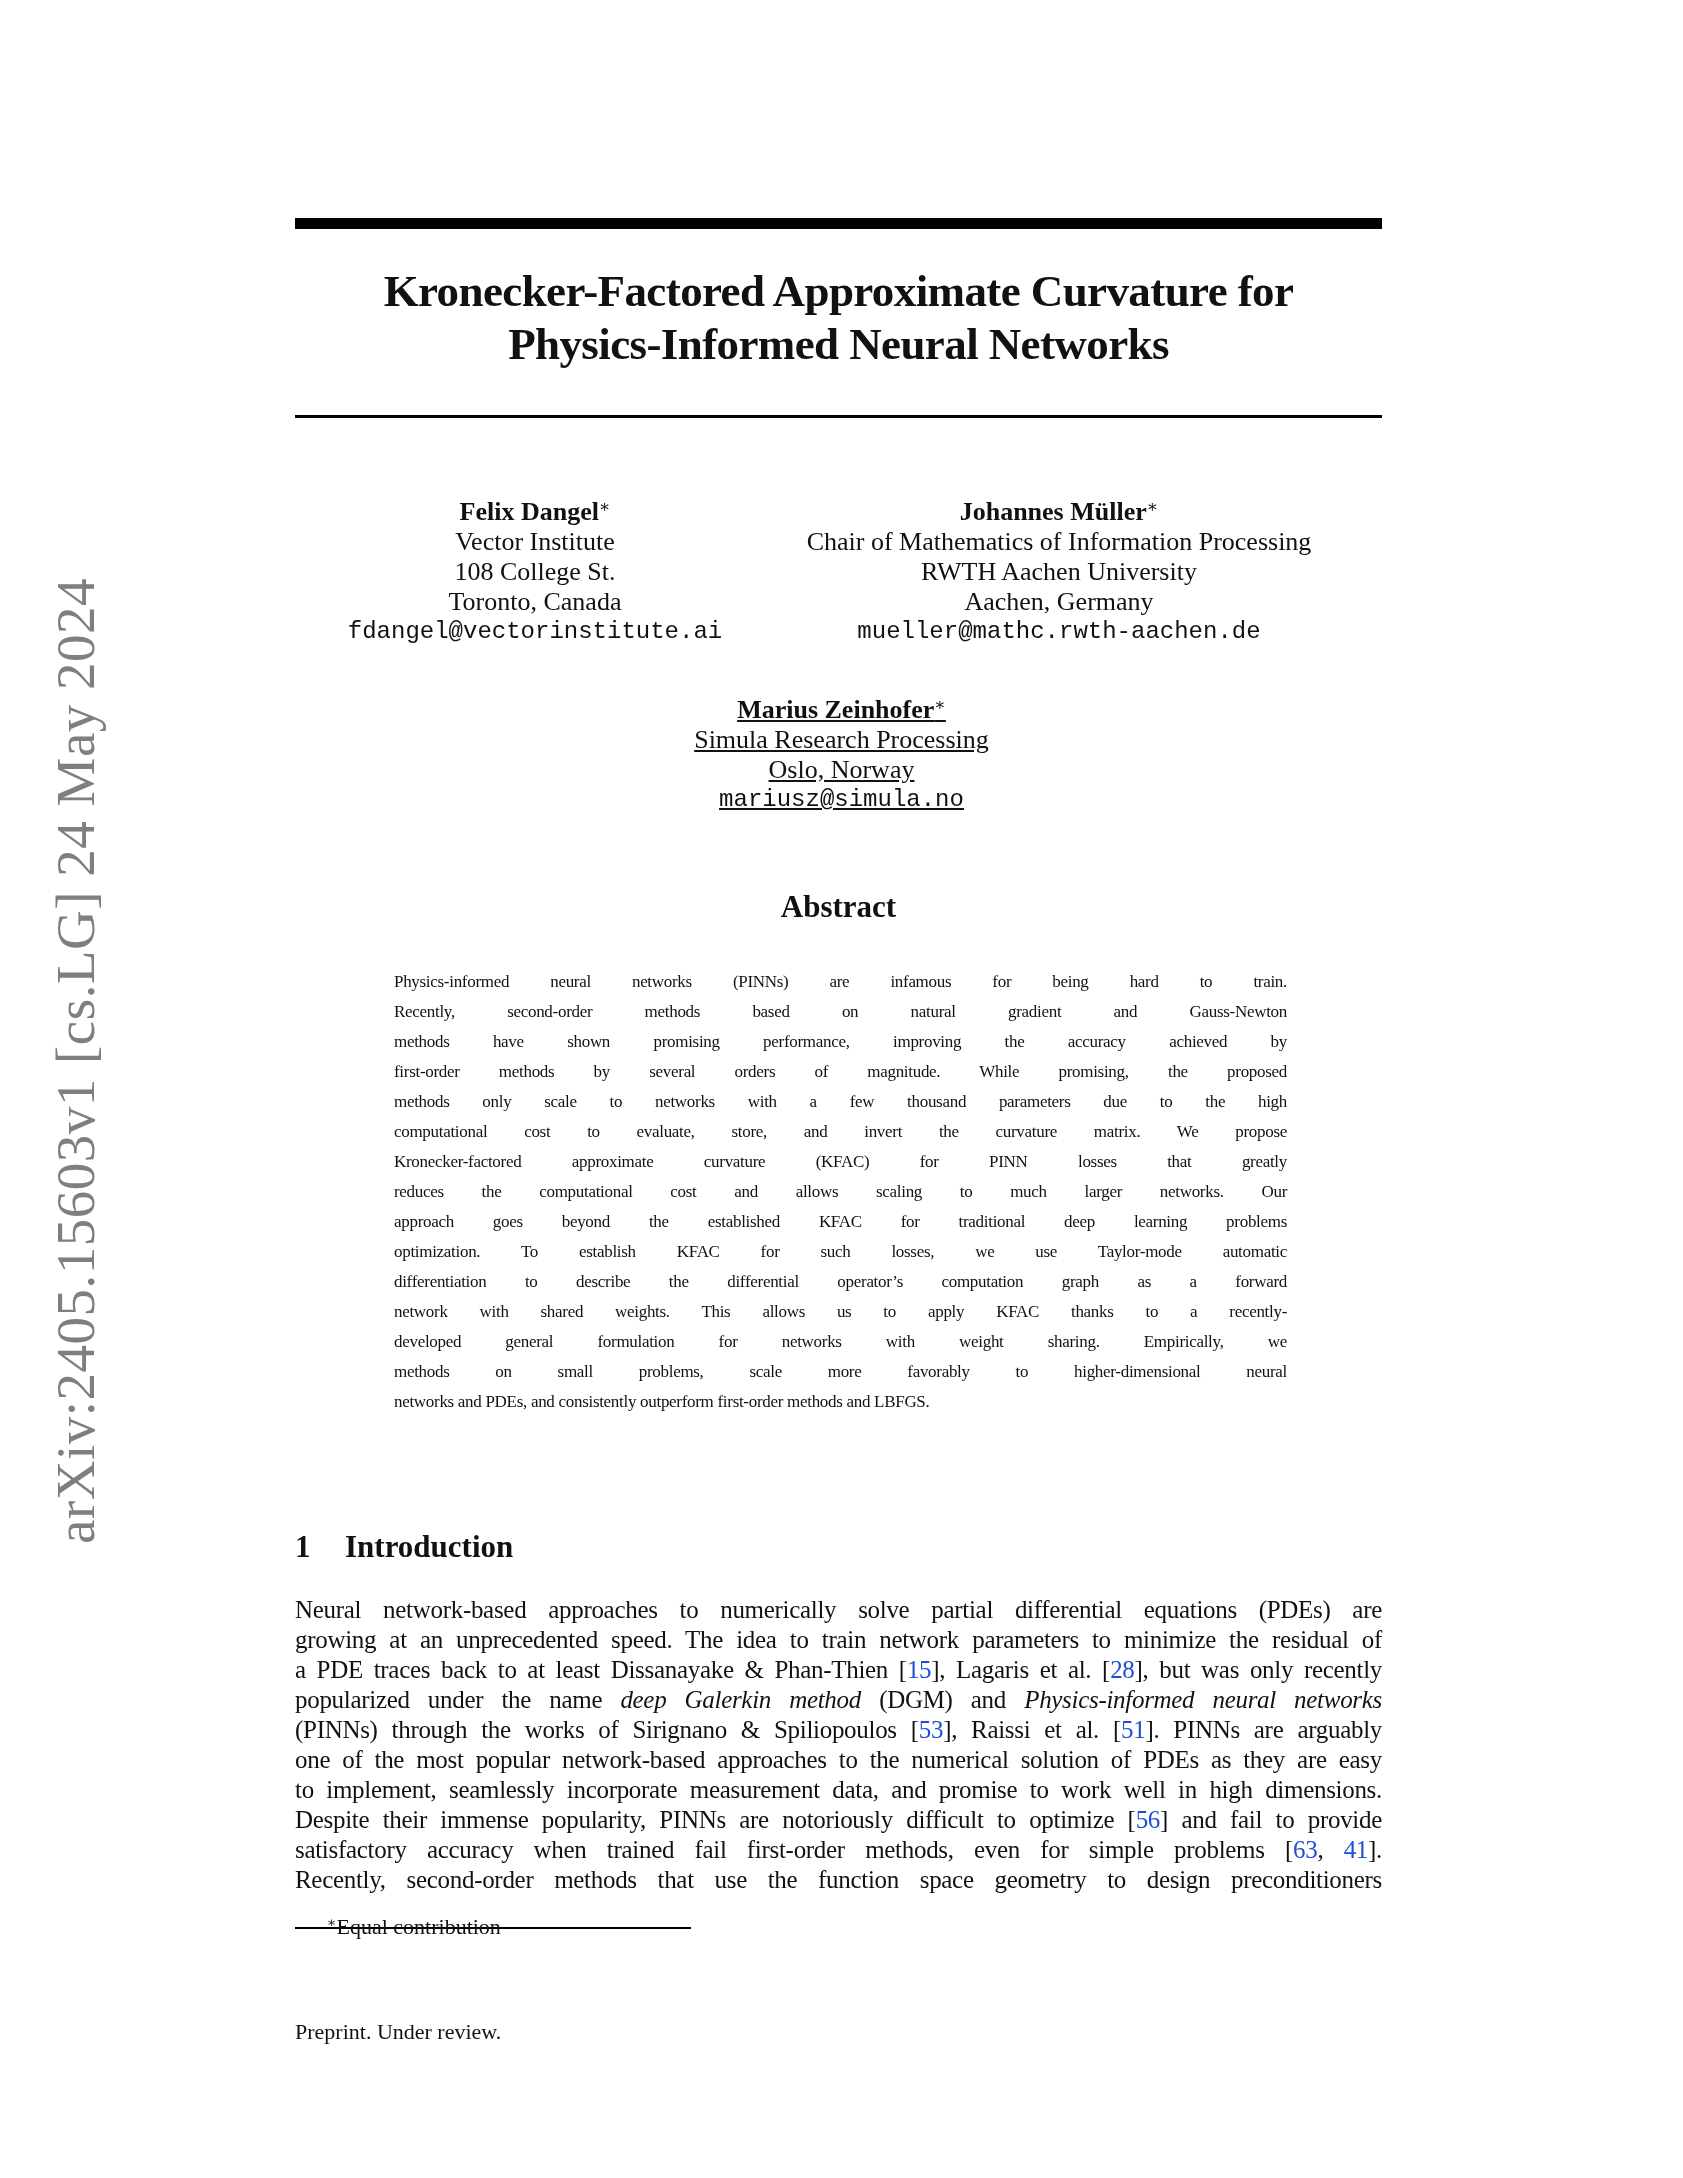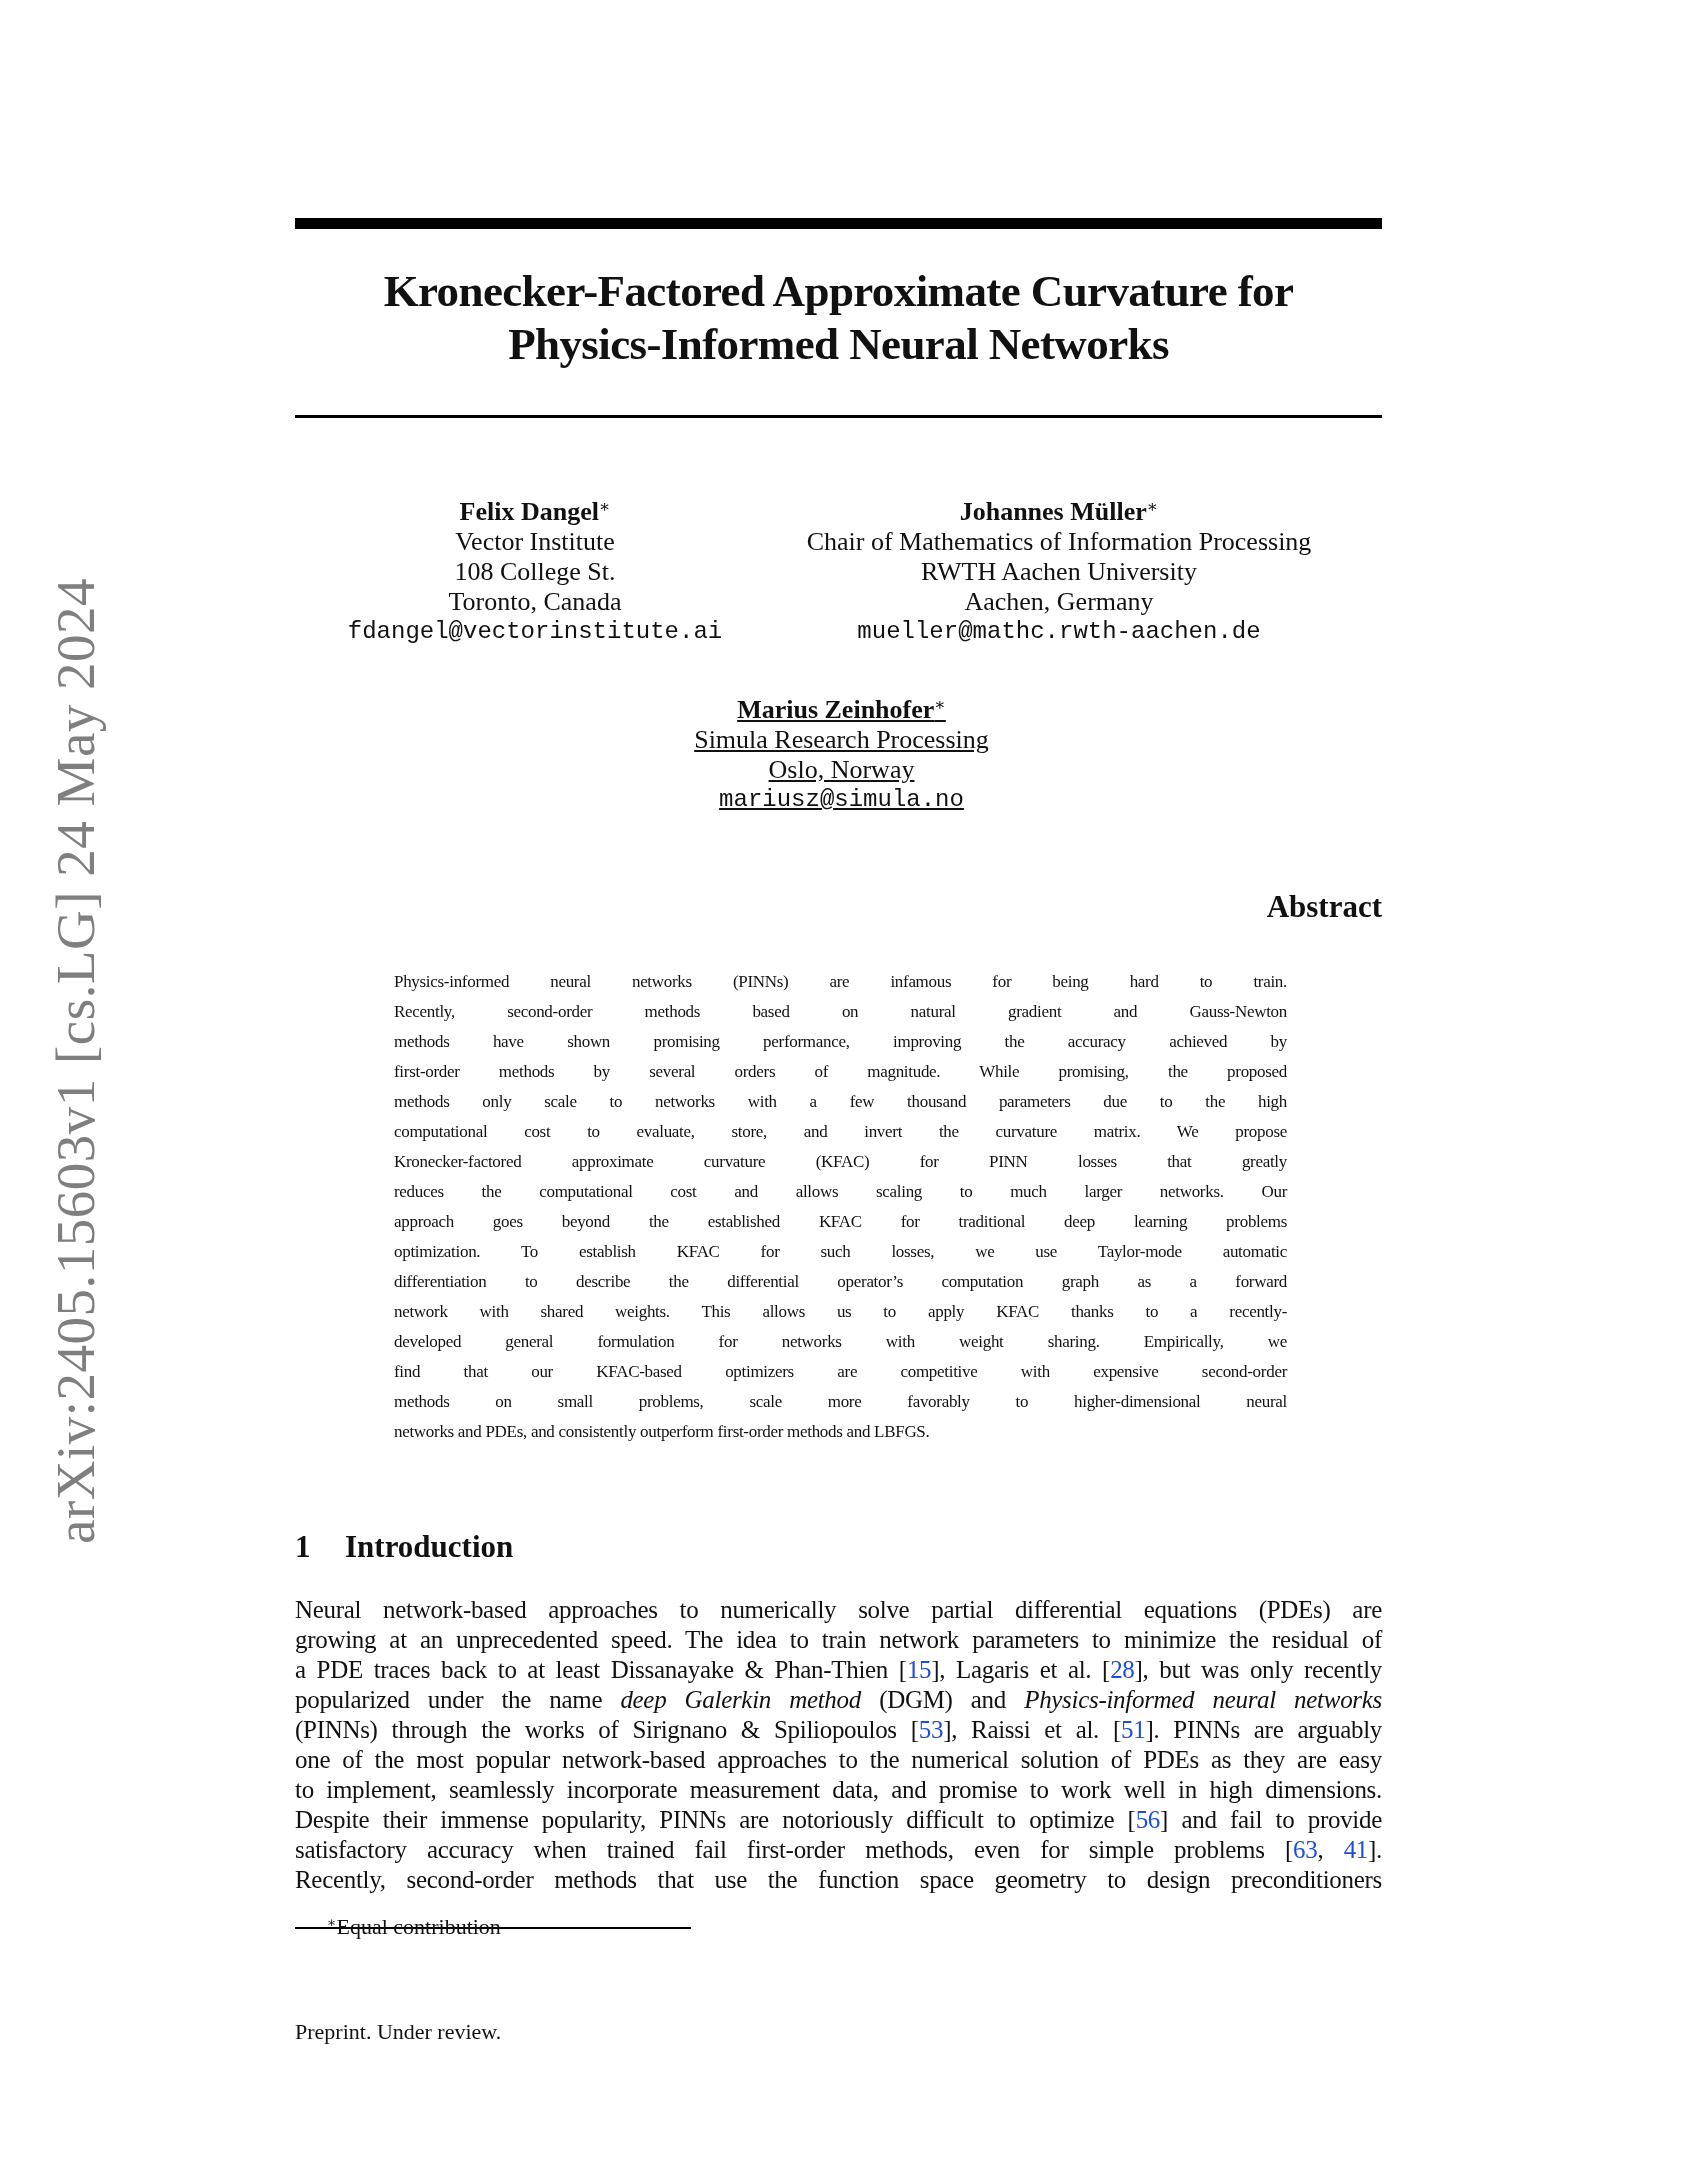--- a/index.html
+++ b/index.html
@@ -25,21 +25,21 @@
     position: absolute; text-align: center; font-size: 26px; line-height: 30px;
   }
   .author-name { font-weight: bold; }
   .author-name sup { font-weight: normal; font-size: 17px; vertical-align: 8px; }
   .email { font-family: "Liberation Mono", "DejaVu Sans Mono", monospace; font-size: 24px; }
   .a1 { left: 337px; width: 396px; top: 492px; }
   .a2 { left: 782px; width: 554px; top: 492px; }
   .a3 { left: 594px; width: 495px; top: 690px; text-decoration: underline; }
   .abstract-heading {
     position: absolute; left: 295px; width: 1087px; top: 889px;
-    text-align: right; font-weight: bold; font-size: 31px;
+    text-align: center; font-weight: bold; font-size: 31px;
   }
   .abstract {
     position: absolute; left: 394px; width: 893px; top: 959px;
     font-size: 17px; line-height: 30px; text-align: justify;
     letter-spacing: -0.3px;
     margin-top: 8px;
   }
   .section-heading {
     position: absolute; left: 295px; top: 1529px; font-weight: bold; font-size: 31px;
   }
@@ -100,21 +100,20 @@
   <span class="line">first-order methods by several orders of magnitude. While promising, the proposed</span>
   <span class="line">methods only scale to networks with a few thousand parameters due to the high</span>
   <span class="line">computational cost to evaluate, store, and invert the curvature matrix. We propose</span>
   <span class="line">Kronecker-factored approximate curvature (KFAC) for PINN losses that greatly</span>
   <span class="line">reduces the computational cost and allows scaling to much larger networks. Our</span>
   <span class="line">approach goes beyond the established KFAC for traditional deep learning problems</span>
   <span class="line">optimization. To establish KFAC for such losses, we use Taylor-mode automatic</span>
   <span class="line">differentiation to describe the differential operator’s computation graph as a forward</span>
   <span class="line">network with shared weights. This allows us to apply KFAC thanks to a recently-</span>
   <span class="line">developed general formulation for networks with weight sharing. Empirically, we</span>
-  <span class="line">find that our KFAC-based optimizers are competitive with expensive second-order</span>
   <span class="line">methods on small problems, scale more favorably to higher-dimensional neural</span>
   <span class="line last">networks and PDEs, and consistently outperform first-order methods and LBFGS.</span>
 </div>
 
 <div class="section-heading">
   <span class="num">1</span><span>Introduction</span>
 </div>
 
 <div class="intro">
   <span class="line">Neural network-based approaches to numerically solve partial differential equations (PDEs) are</span>

